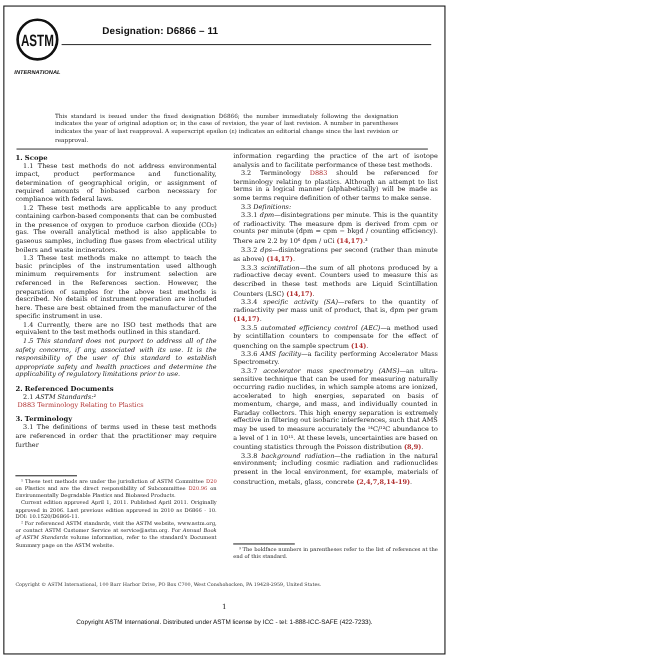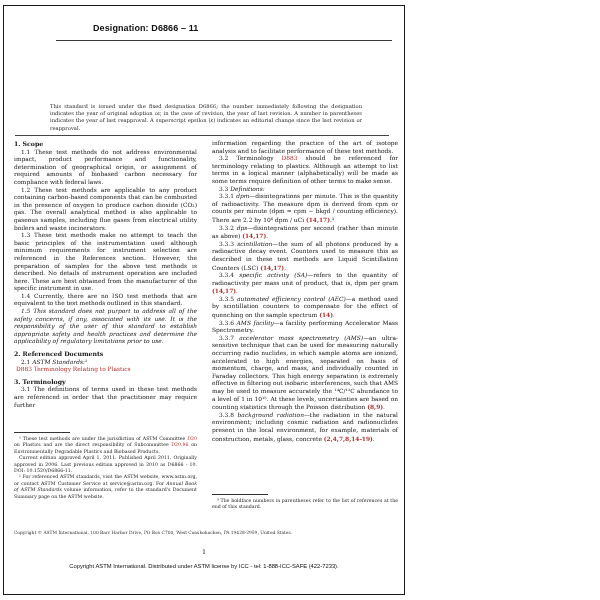--- a/index.html
+++ b/index.html
@@ -40,20 +40,27 @@
   .pagenum{position:absolute;left:0;top:542px;width:400px;text-align:center;font-size:6.5px;color:#111;}
   .license{position:absolute;left:0;top:557px;width:400px;text-align:center;
            font-family:"Liberation Sans",sans-serif;font-size:5.8px;color:#111;}
 </style>
 </head>
 <body>
 
 <div class="canvas">
   <div class="page">
 
+    <div class="logo">
+      <svg width="46" height="56" viewBox="0 0 46 56">
+        <circle cx="22" cy="21" r="18" fill="none" stroke="#111" stroke-width="2.4"></circle>
+        <text x="22" y="27" text-anchor="middle" font-family="Liberation Sans, sans-serif" font-weight="bold" font-size="15" textLength="30" lengthAdjust="spacingAndGlyphs" fill="#111">ASTM</text>
+        <text x="22" y="52" text-anchor="middle" font-family="Liberation Sans, sans-serif" font-weight="bold" font-style="italic" font-size="5" textLength="42" lengthAdjust="spacingAndGlyphs" fill="#111">INTERNATIONAL</text>
+      </svg>
+    </div>
 
     <div class="designation">Designation: D6866 – 11</div>
     <div class="hdr-rule"></div>
 
 
     <div class="intro">This standard is issued under the fixed designation D6866; the number immediately following the designation indicates the year of original adoption or, in the case of revision, the year of last revision. A number in parentheses indicates the year of last reapproval. A superscript epsilon (ε) indicates an editorial change since the last revision or reapproval.</div>
     <div class="mid-rule"></div>
 
     <div class="col col-left">
         <div class="blk heading"><span>1. Scope</span></div>

